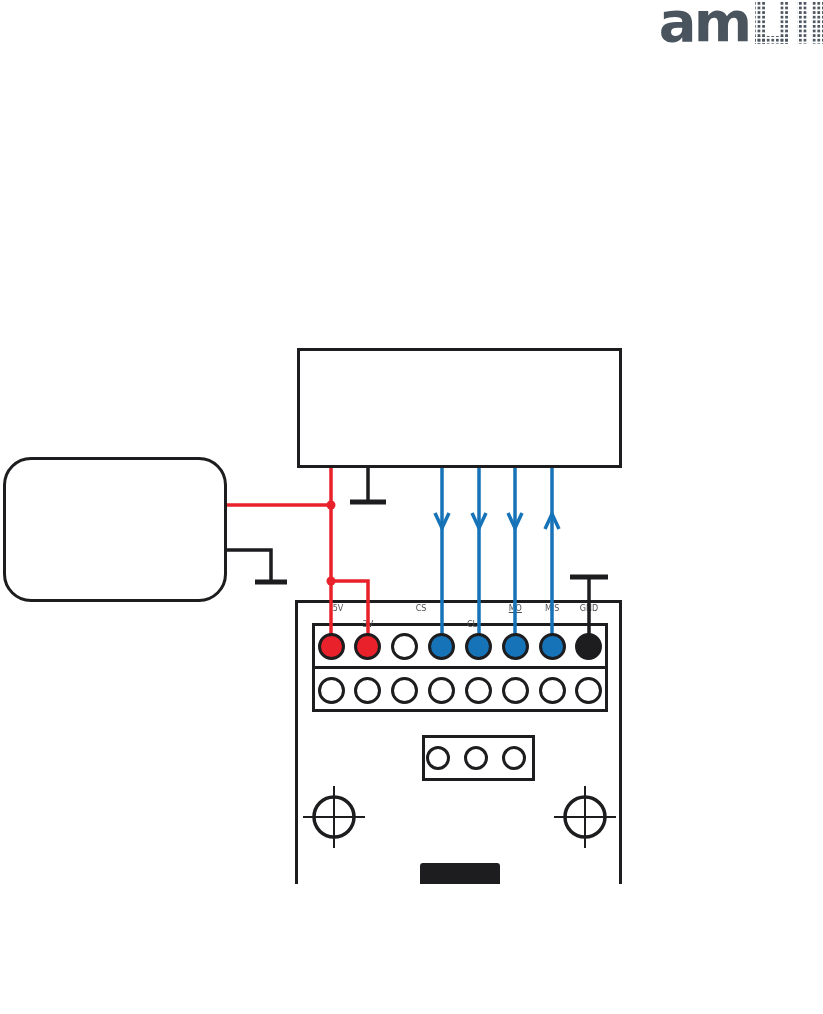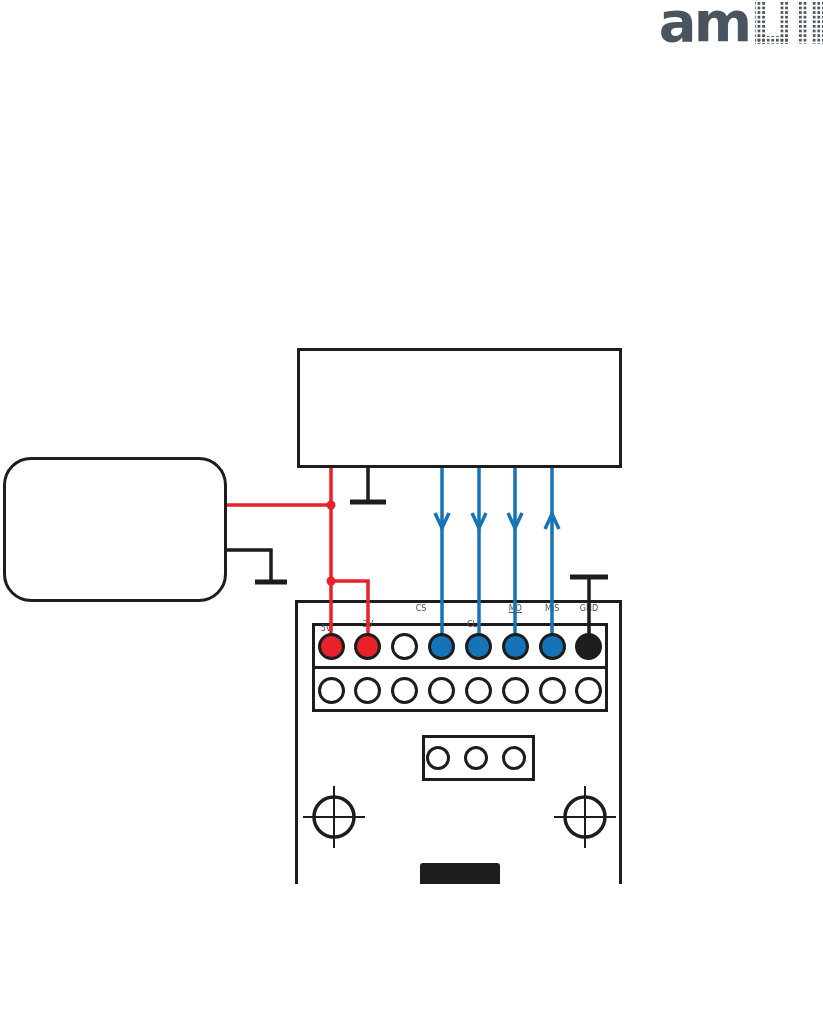--- a/index.html
+++ b/index.html
@@ -70,21 +70,21 @@
     <span></span>
   </div>
 
   <div class="box board"></div>
   <div class="box conn-top"></div>
   <div class="box conn-bottom"></div>
   <div class="box aux-conn"></div>
   <div class="ic-chip"></div>
 
   <div id="pin-labels">
-      <div class="pin-label" style="left: 326px; top: 604px; margin-top: 20px;">5V</div>
+      <div class="pin-label" style="left: 338px; top: 604px;">5V</div>
       <div class="pin-label" style="left: 367.857px; top: 620px;">3V</div>
       <div class="pin-label" style="left: 404.714px; top: 604px;"></div>
       <div class="pin-label" style="left: 421px; top: 604px;">CS</div>
       <div class="pin-label" style="left: 472px; top: 604px; margin-top: 16px;">CL</div>
       <div class="pin-label" style="left: 515.285px; top: 604px; text-decoration: underline;">MO</div>
       <div class="pin-label" style="left: 552.142px; top: 604px;">MIS</div>
       <div class="pin-label" style="left: 588.999px; top: 604px;">GND</div>
     </div>
   <div id="pins-top">
       <div class="pin" style="left: 317.5px; top: 632.5px; background: rgb(232, 33, 42);"></div>

